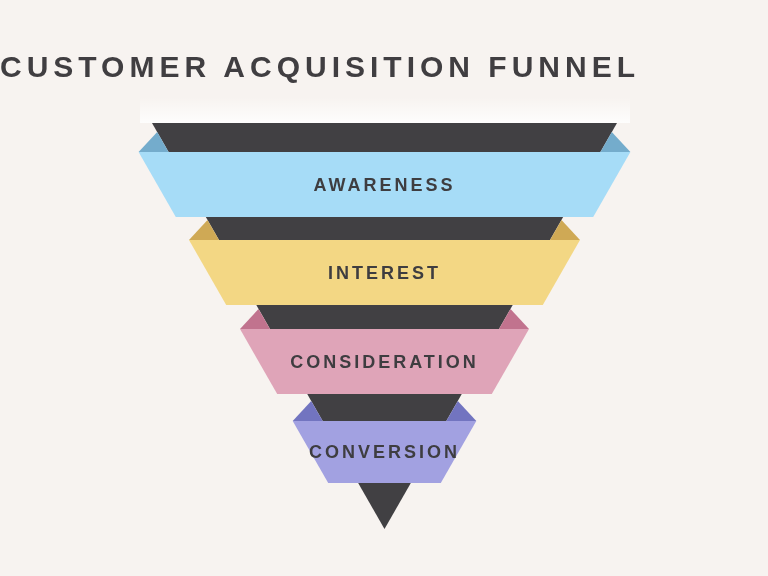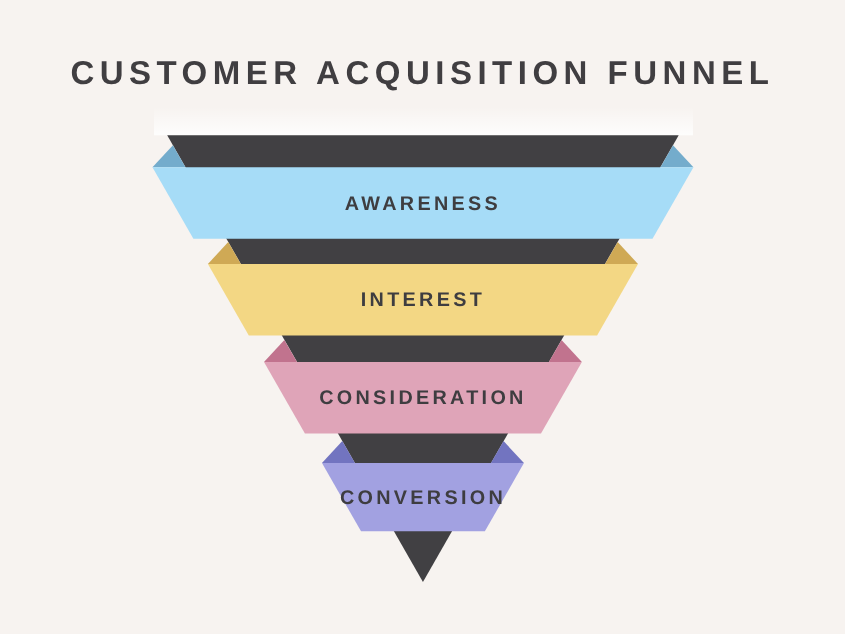--- a/index.html
+++ b/index.html
@@ -4,21 +4,20 @@
 <style>
   html,body{margin:0;padding:0;}
   body{
     width:768px;height:576px;
     background:#f7f3f0;
     font-family:"Liberation Sans",sans-serif;
     position:relative;overflow:hidden;
   }
   .title{
     position:absolute;top:30px;left:0;width:768px;
-    text-align:center;
     font-size:30px;font-weight:bold;
     letter-spacing:5px;
     color:#403e41;
     user-select:none;
   }
   #funnel-svg{position:absolute;left:0;top:0;}
   #funnel-svg text{
     font-family:"Liberation Sans",sans-serif;
     font-weight:bold;
     font-size:18px;

